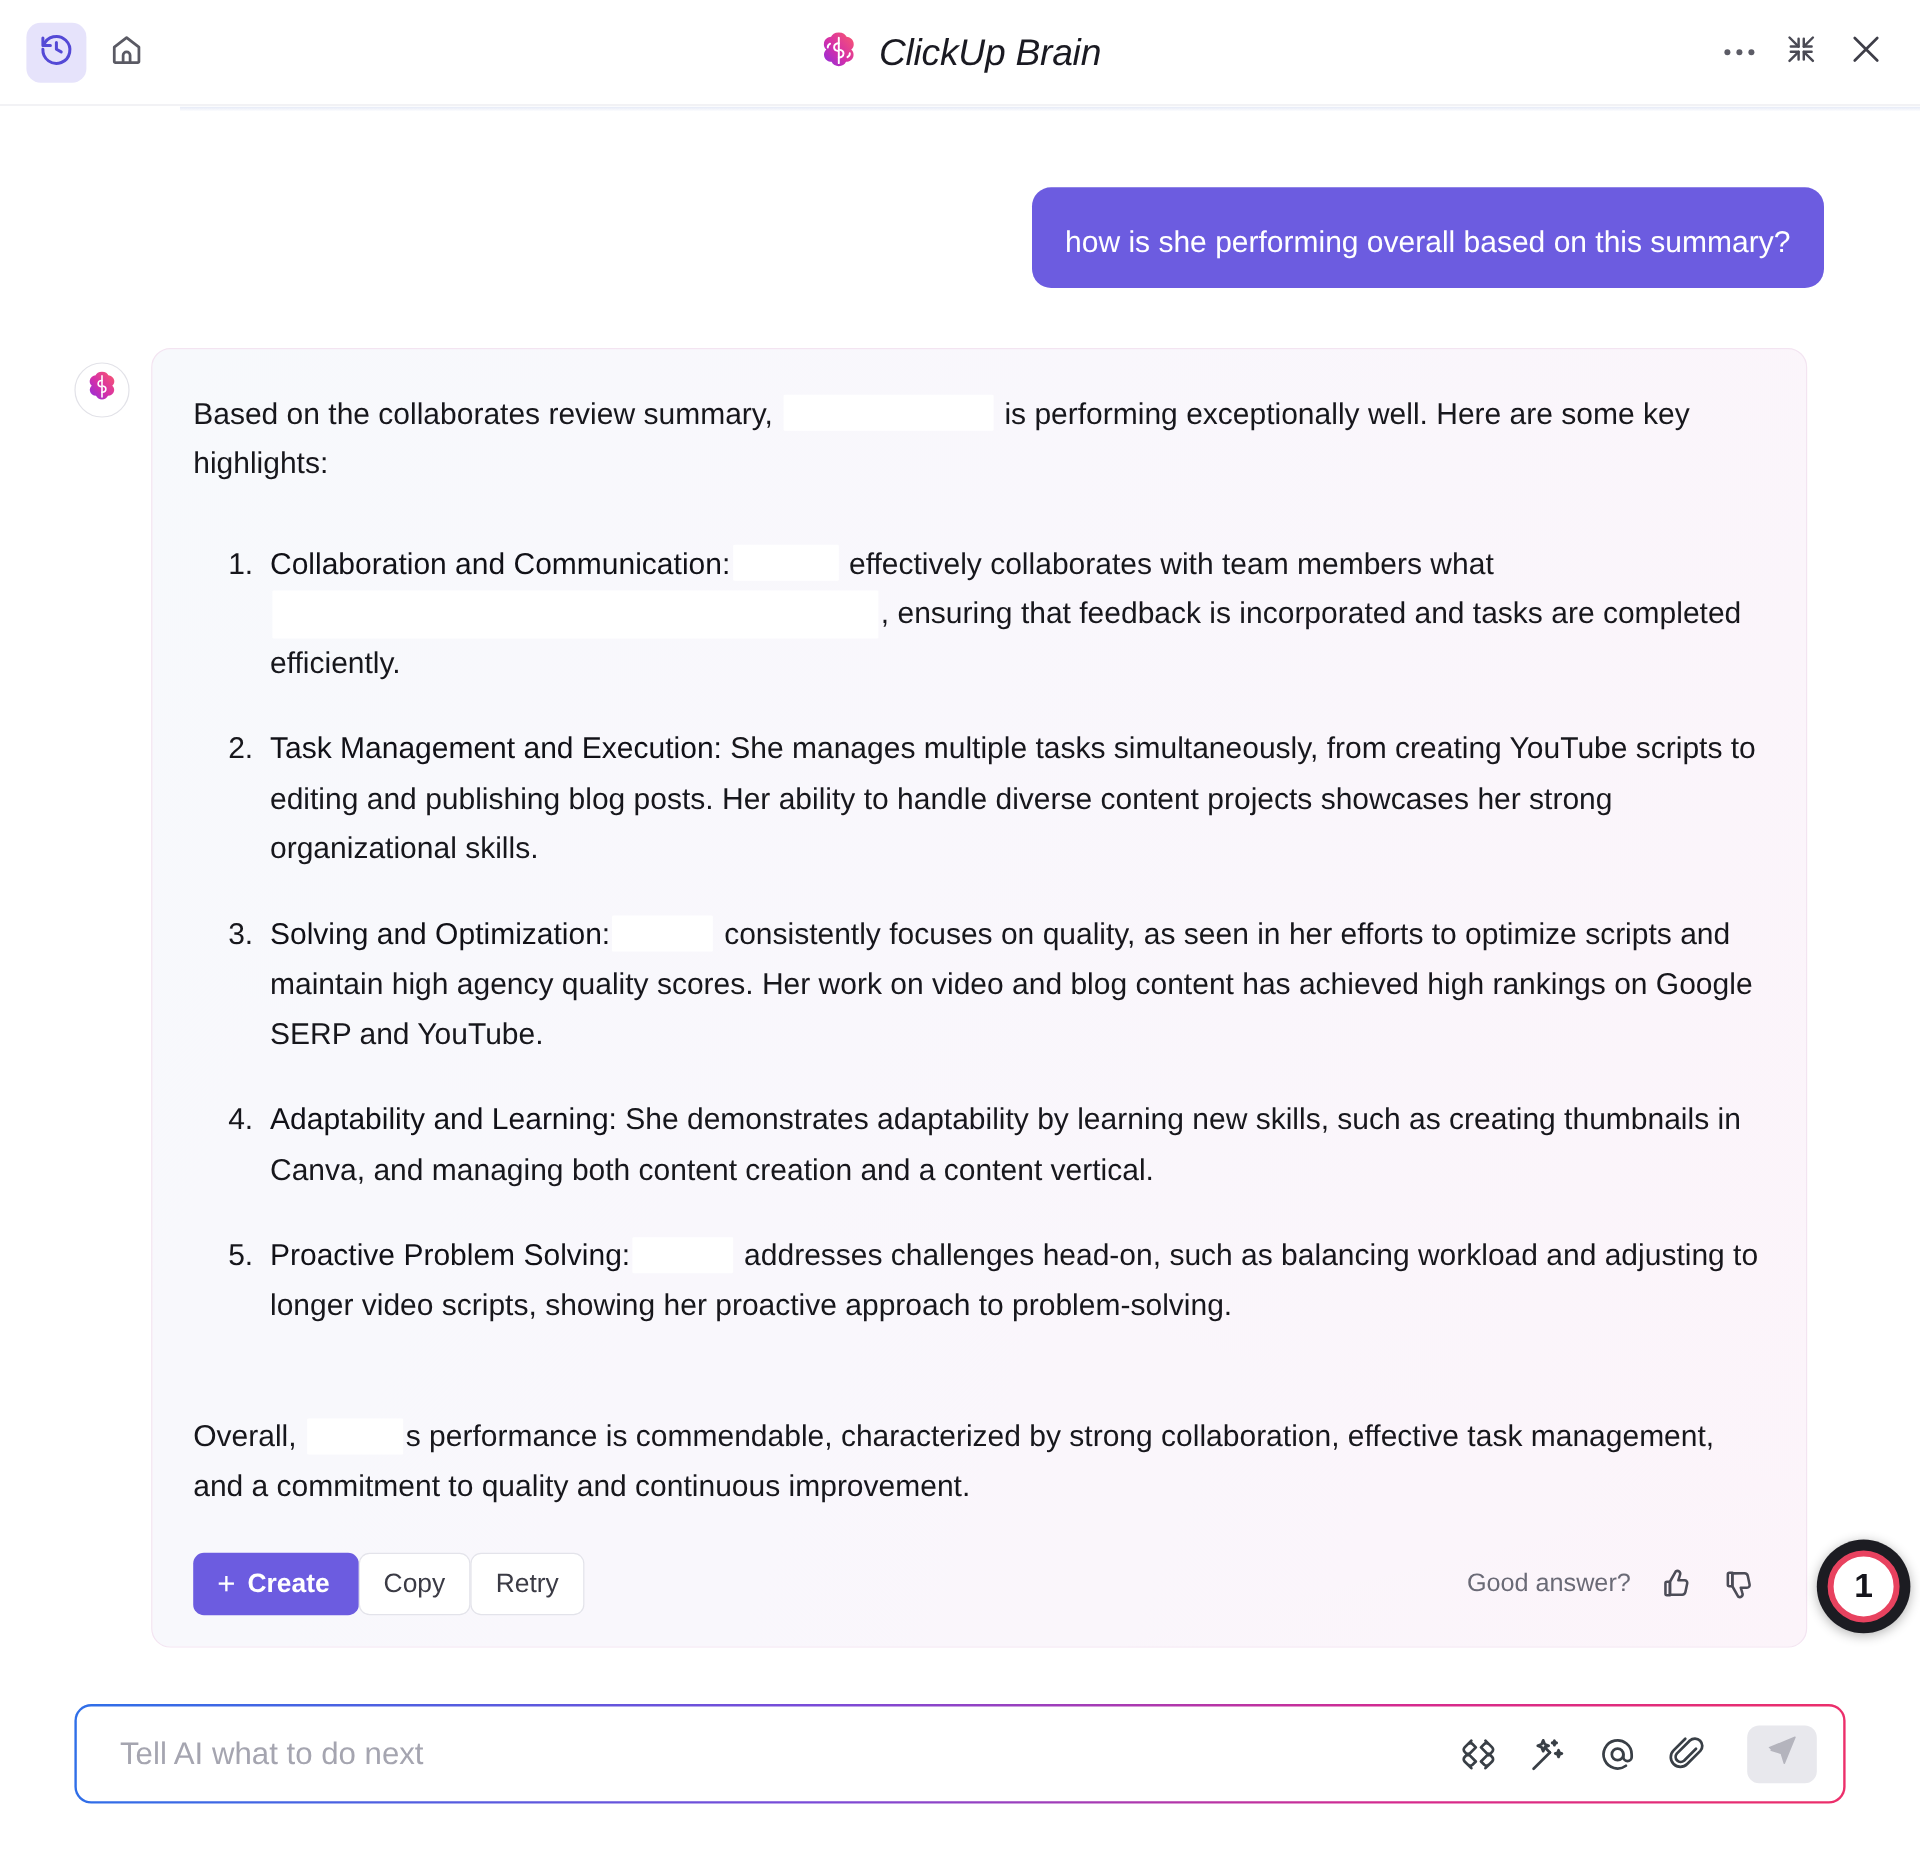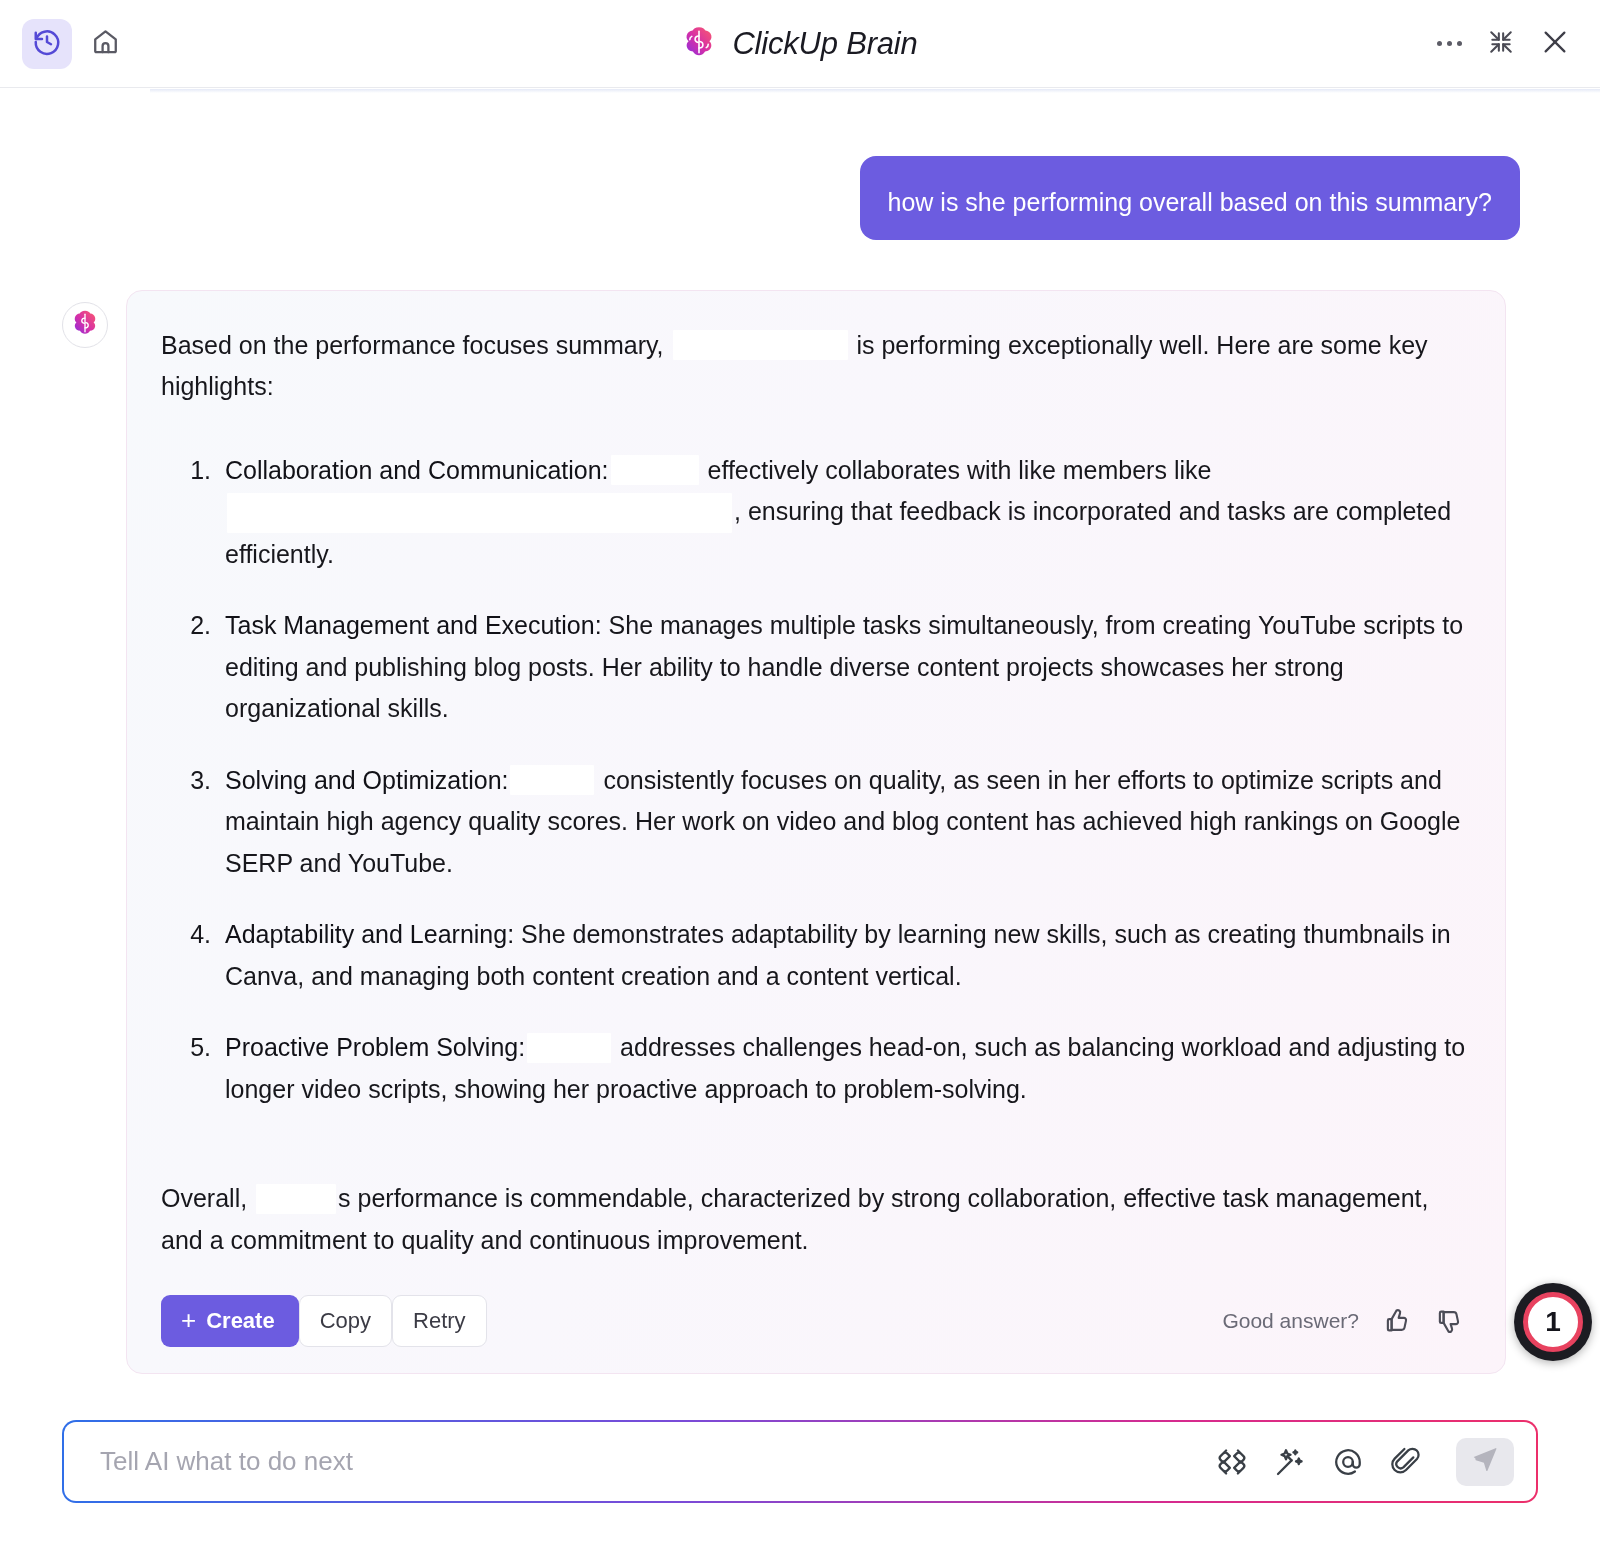--- a/index.html
+++ b/index.html
@@ -298,33 +298,33 @@
               <path d="M20 13c-2.6 0-4.6 1.6-4.6 3.9 0 2.1 1.6 3.3 3.6 3.6"></path>
               <path d="M20 27c2.6 0 4.6-1.6 4.6-3.9 0-2.1-1.6-3.3-3.6-3.6"></path>
             </g>
           </svg>
         </span>
       </div>
 
       <div class="ai-card">
 
         <div class="body-text para">
-          <span>Based on the performance focuses summary,</span>
+          <span>Based on the collaborates review summary,</span>
           <span class="redact r-name"></span>
           <span>is performing exceptionally well. Here are some key highlights:</span>
         </div>
 
         <div class="spacer-lg"></div>
 
         <ol class="points">
 
           <li>
             <span class="num">1.</span>
             <span class="lbl">Collaboration and Communication:</span><span class="redact r-wide"></span>
-            <span>effectively collaborates with like members like</span>
+            <span>effectively collaborates with team members what</span>
             <span class="redact r-vlong"></span><span>, ensuring that feedback is incorporated and tasks are completed efficiently.</span>
           </li>
 
           <li>
             <span class="num">2.</span>
             <span class="lbl">Task Management and Execution:</span>
             <span>She manages multiple tasks simultaneously, from creating YouTube scripts to editing and publishing blog posts. Her ability to handle diverse content projects showcases her strong organizational skills.</span>
           </li>
 
           <li>

